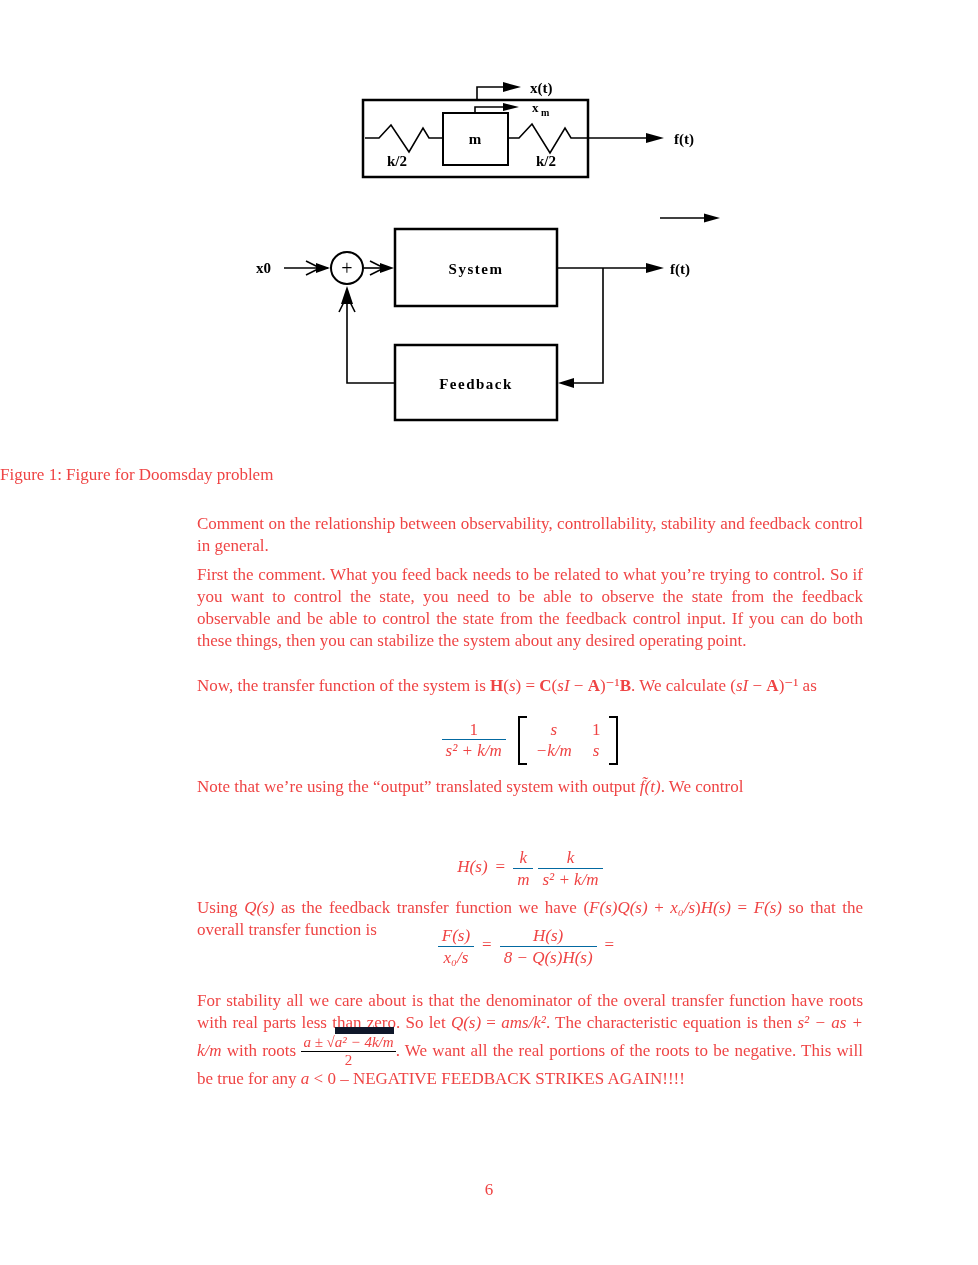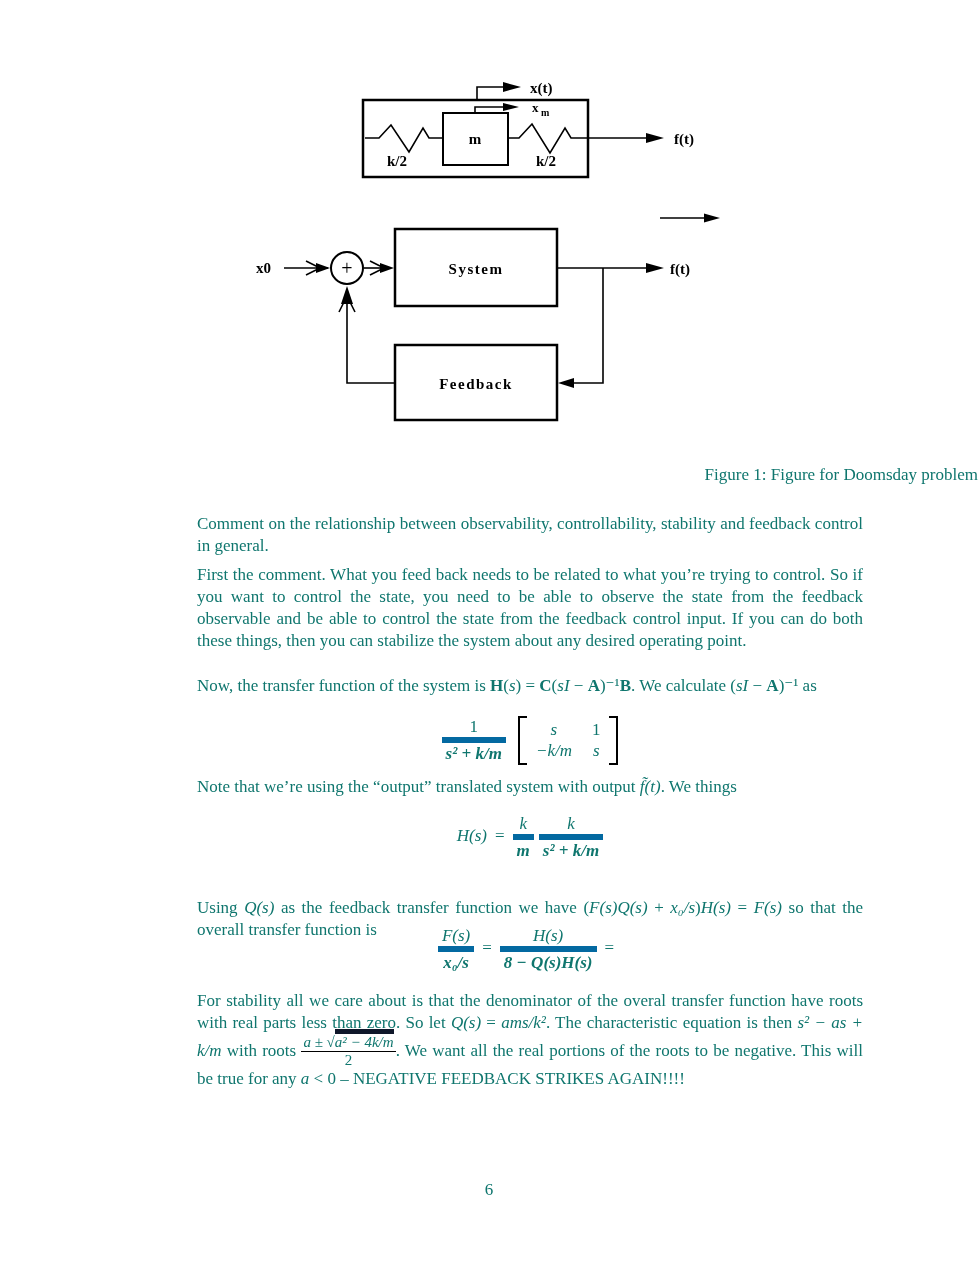--- a/index.html
+++ b/index.html
@@ -1,54 +1,54 @@
 <!DOCTYPE html>
 <html><head>
 <meta charset="utf-8">
 <style>
   html,body { margin:0; padding:0; background:#ffffff; }
   .page {
     position:relative; width:978px; height:1265px; background:#fff;
     font-family:"Liberation Serif","DejaVu Serif",serif;
-    font-size:17px; color:#0f766e; overflow:hidden;
+    font-size:17px; color:#ef4444; overflow:hidden;
   }
   svg { position:absolute; overflow:visible; }
   svg .ln { stroke:#000; stroke-width:1.6; fill:none; }
   svg .bx { stroke:#000; fill:none; }
   svg .ah { fill:#000; stroke:none; }
   .ft { font:bold 15px "Liberation Serif","DejaVu Serif",serif; fill:#000; }
   .ft-sm { font:bold 13px "Liberation Serif","DejaVu Serif",serif; fill:#000; }
   .ft-xs { font:bold 10px "Liberation Serif","DejaVu Serif",serif; fill:#000; }
   .ft-plus { font:normal 20px "Liberation Serif","DejaVu Serif",serif; fill:#000; }
   .wide { letter-spacing:1.5px; }
 
-  .caption { position:absolute; top:465px; left:0; width:978px; text-align:right; }
+  .caption { position:absolute; top:465px; left:0; width:978px; text-align:left; }
   .pagenum { position:absolute; top:1180px; left:0; width:978px; text-align:center; }
 
   .para { position:absolute; left:197px; width:666px; line-height:22px; text-align:justify; }
   .mi { font-style:italic; }
   .b  { font-weight:bold; }
 
   .eqline { position:absolute; left:197px; width:666px; text-align:center; }
   .frac { display:inline-block; vertical-align:middle; text-align:center; line-height:1.15; }
   .frac .num { display:block; padding:0 4px; }
-  .frac .den { display:block; border-top:6px solid #0369a1; padding:1px 4px 0;font-weight:bold; }
+  .frac .den { display:block; border-top:1px solid #0369a1; padding:1px 4px 0; }
   .gap { display:inline-block; width:5px; }
   .eqsign { margin:0 8px; }
   .bmat { display:inline-flex; align-items:stretch; vertical-align:middle; margin-left:12px; }
   .brk { width:7px; }
   .brk.l { border:2px solid #000; border-right:0; }
   .brk.r { border:2px solid #000; border-left:0; }
   .mat { display:grid; grid-template-columns:auto auto; column-gap:20px;
          padding:3px 9px; align-items:center; justify-items:center; line-height:1.25; }
 
   .ifrac { display:inline-block; text-align:center; vertical-align:-9px; line-height:1.1; font-size:15px; }
   .ifrac .inum { display:block; padding:0 2px; }
   .ifrac .iden { display:block; border-top:1px solid #000; }
-  .vinc { border-top:5px solid #0f172a; }
+  .vinc { border-top:7px solid #0f172a; }
 </style>
 </head>
 <body>
 
 <div class="page">
 
   <svg style="left:340px;top:70px" width="400" height="130" viewBox="0 0 400 130">
     <rect class="bx" x="23" y="30" width="225" height="77" stroke-width="2.5"></rect>
     <polyline class="ln" points="25,68 39,68 51,55 69,82 83,58 89,68 103,68" stroke-width="1.5"></polyline>
     <polyline class="ln" points="168,68 179,68 192,54 210,83 225,58 231,68 246,68" stroke-width="1.5"></polyline>
@@ -106,23 +106,23 @@
         <span class="brk l"></span>
         <span class="mat">
           <span class="mi">s</span>
           <span>1</span>
           <span class="mi">−k/m</span>
           <span class="mi">s</span>
         </span>
         <span class="brk r"></span>
       </span></div>
 
-  <div class="para" style="top:776px"><span>Note that we’re using the “output” translated system with output </span><span class="mi">f̃(t)</span><span>. We things</span></div>
+  <div class="para" style="top:776px"><span>Note that we’re using the “output” translated system with output </span><span class="mi">f̃(t)</span><span>. We control</span></div>
 
-  <div class="eqline" style="top:814px"><span class="mi">H(s)</span><span class="eqsign">=</span><span class="frac mi"><span class="num">k</span><span class="den">m</span></span><span class="gap"></span><span class="frac mi"><span class="num">k</span><span class="den">s² + k/m</span></span></div>
+  <div class="eqline" style="top:848px"><span class="mi">H(s)</span><span class="eqsign">=</span><span class="frac mi"><span class="num">k</span><span class="den">m</span></span><span class="gap"></span><span class="frac mi"><span class="num">k</span><span class="den">s² + k/m</span></span></div>
 
   <div class="para" style="top:897px"><span>Using </span><span class="mi">Q(s)</span><span> as the feedback transfer function we have (</span><span class="mi">F(s)Q(s)</span><span> + </span><span class="mi">x₀/s</span><span>)</span><span class="mi">H(s)</span><span> = </span><span class="mi">F(s)</span><span> so that the overall transfer function is</span></div>
 
   <div class="eqline" style="top:926px"><span class="frac mi"><span class="num">F(s)</span><span class="den">x₀/s</span></span><span class="eqsign">=</span><span class="frac mi"><span class="num">H(s)</span><span class="den">8 − Q(s)H(s)</span></span><span class="eqsign">=</span></div>
 
   <div class="para" style="top:990px"><span>For stability all we care about is that the denominator of the overal transfer function have roots with real parts less than zero. So let </span><span class="mi">Q(s)</span><span> = </span><span class="mi">ams/k²</span><span>. The characteristic equation is then </span><span class="mi">s² − as + k/m</span><span> with roots </span><span class="ifrac"><span class="inum"><span class="mi">a ± </span><span>√</span><span class="vinc mi">a² − 4k/m</span></span><span class="iden">2</span></span><span>. We want all the real portions of the roots to be negative. This will be true for any </span><span class="mi">a</span><span> &lt; 0 – NEGATIVE FEEDBACK STRIKES AGAIN!!!!</span></div>
 
   <div class="pagenum">6</div>
 
 </div>

